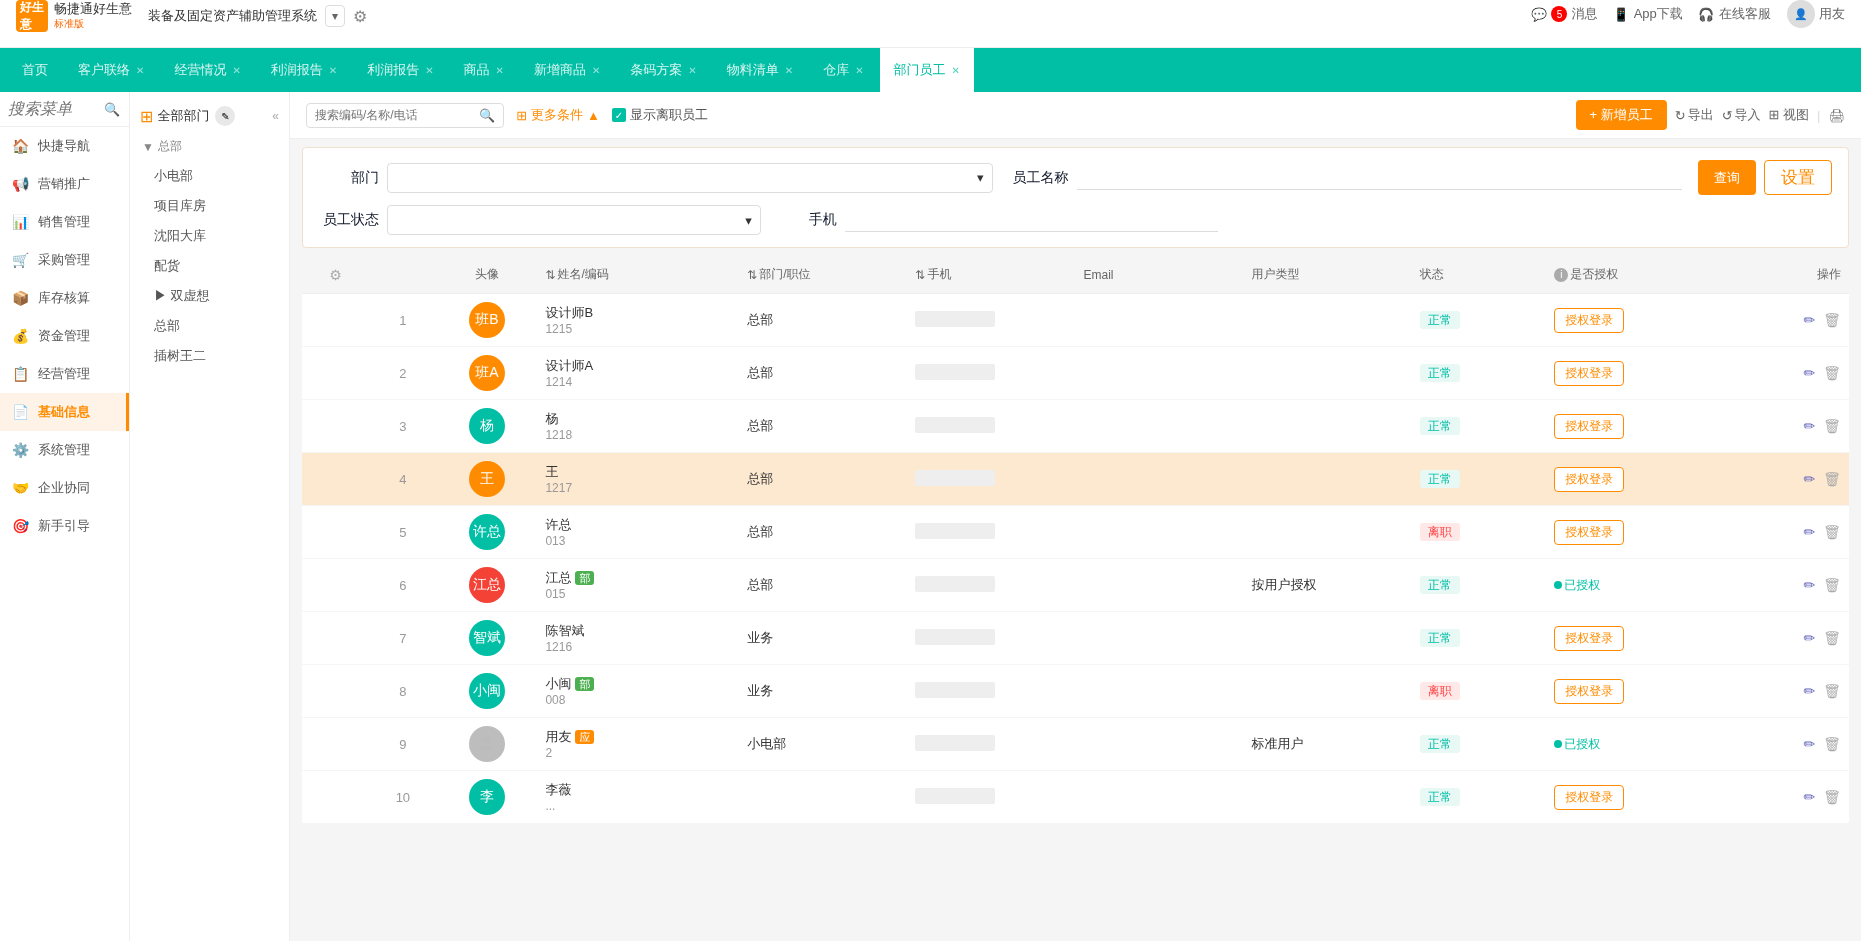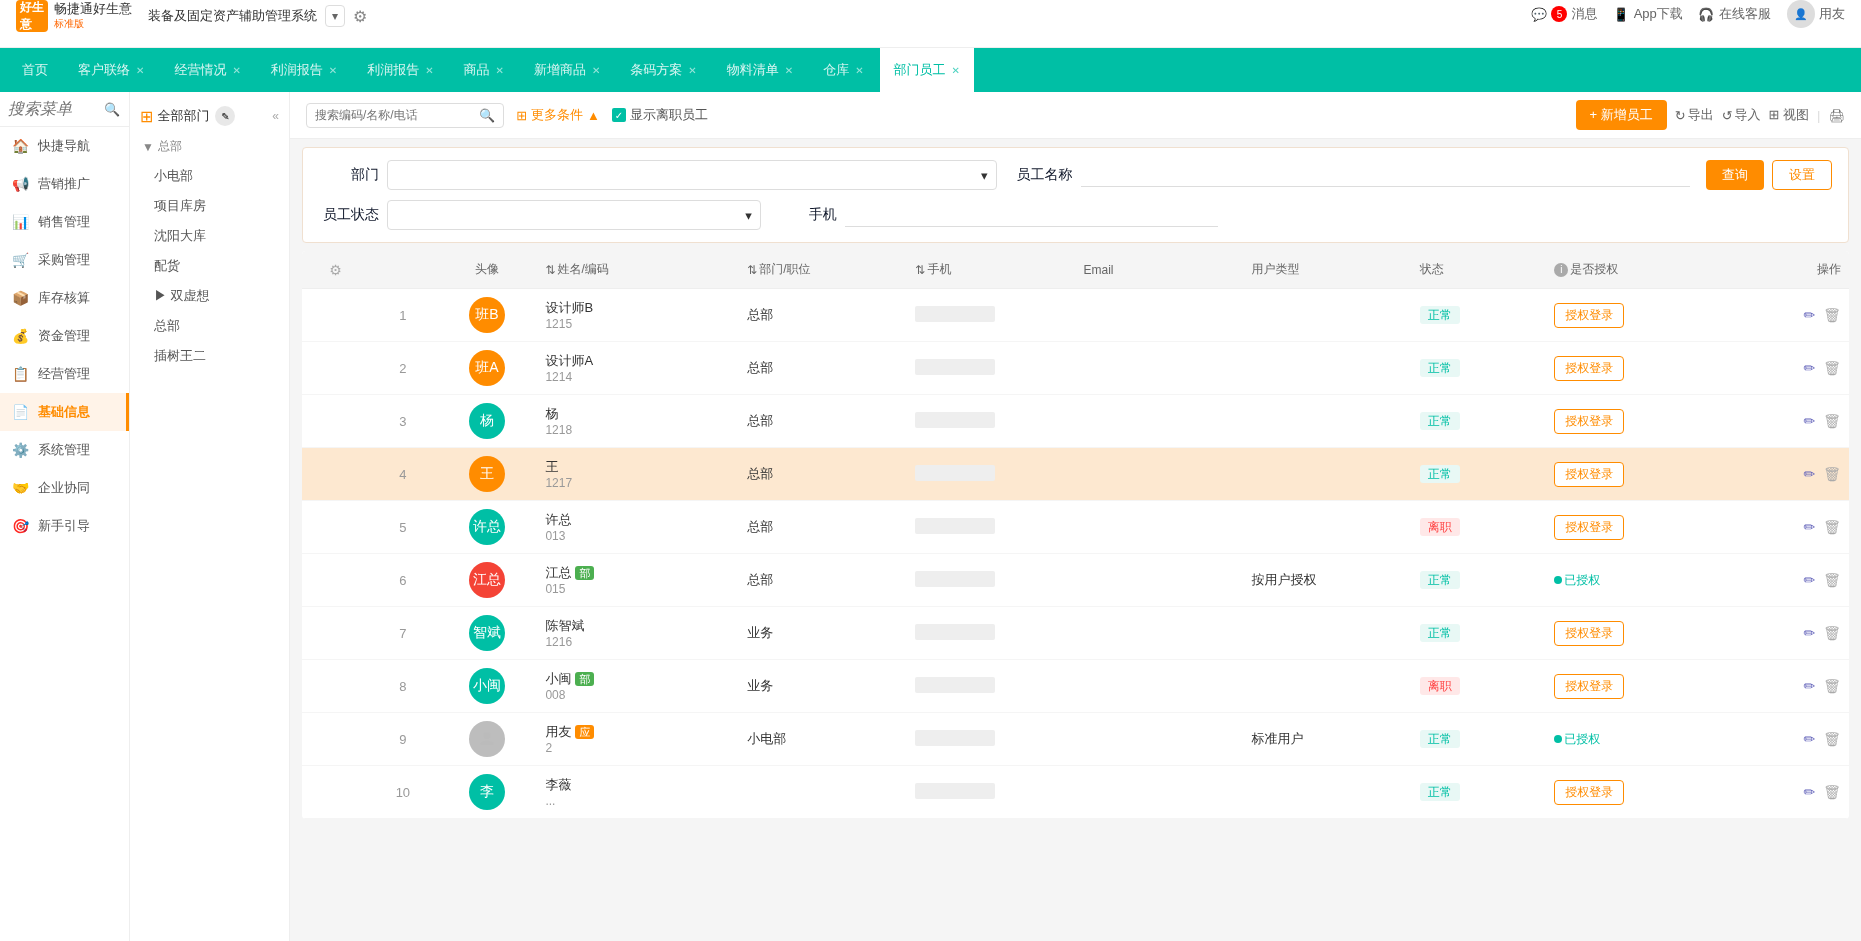--- a/index.html
+++ b/index.html
@@ -124,21 +124,21 @@
       padding: 12px 16px;
     }
     .af-row { display: flex; align-items: center; gap: 16px; margin-bottom: 10px; }
     .af-row:last-child { margin-bottom: 0; }
     .af-field { display: flex; align-items: center; gap: 8px; flex: 1; }
     .af-label { color: #0f172a; font-size: 14px; white-space: nowrap; min-width: 60px; text-align: right; }
     .af-input { flex: 1; border: none; border-bottom: 1px solid #ddd; padding: 4px 0; font-size: 13px; color: #333; outline: none; }
     .af-select { flex: 1; border: 1px solid #ddd; border-radius: 4px; padding: 4px 8px; font-size: 13px; color: #333; outline: none; background: #fff; display: flex; align-items: center; justify-content: space-between; cursor: pointer; height: 30px; }
     .af-actions { display: flex; gap: 8px; }
     .btn-query { background: #ff8c00; color: #fff; border: none; padding: 5px 16px; border-radius: 4px; cursor: pointer; font-size: 13px; }
-    .btn-set { background: #fff; color: #ff8c00; border: 1px solid #ff8c00; padding: 5px 16px; border-radius: 4px; cursor: pointer; font-size: 13px; }
+    .btn-set { background: #fff; color: #ff8c00; border: 1px solid #ff8c00; padding: 5px 16px; border-radius: 4px; cursor: pointer; font-size: 17px; }
 
     
     .table-container { flex: 1; overflow: auto; padding: 0 12px 12px; margin-top: 8px; }
     table { width: 100%; border-collapse: collapse; background: #fff; border-radius: 4px; overflow: hidden; }
     thead tr { background: #f5f5f5; }
     th { padding: 10px 8px; text-align: left; font-size: 12px; color: #666; font-weight: 500; border-bottom: 1px solid #eee; white-space: nowrap; }
     td { padding: 8px 8px; font-size: 13px; color: #333; border-bottom: 1px solid #f5f5f5; vertical-align: middle; }
     tr.highlighted { background: #fde8d0; }
     .col-num { width: 40px; text-align: center; color: #999; }
     .col-avatar { width: 60px; text-align: center; }

